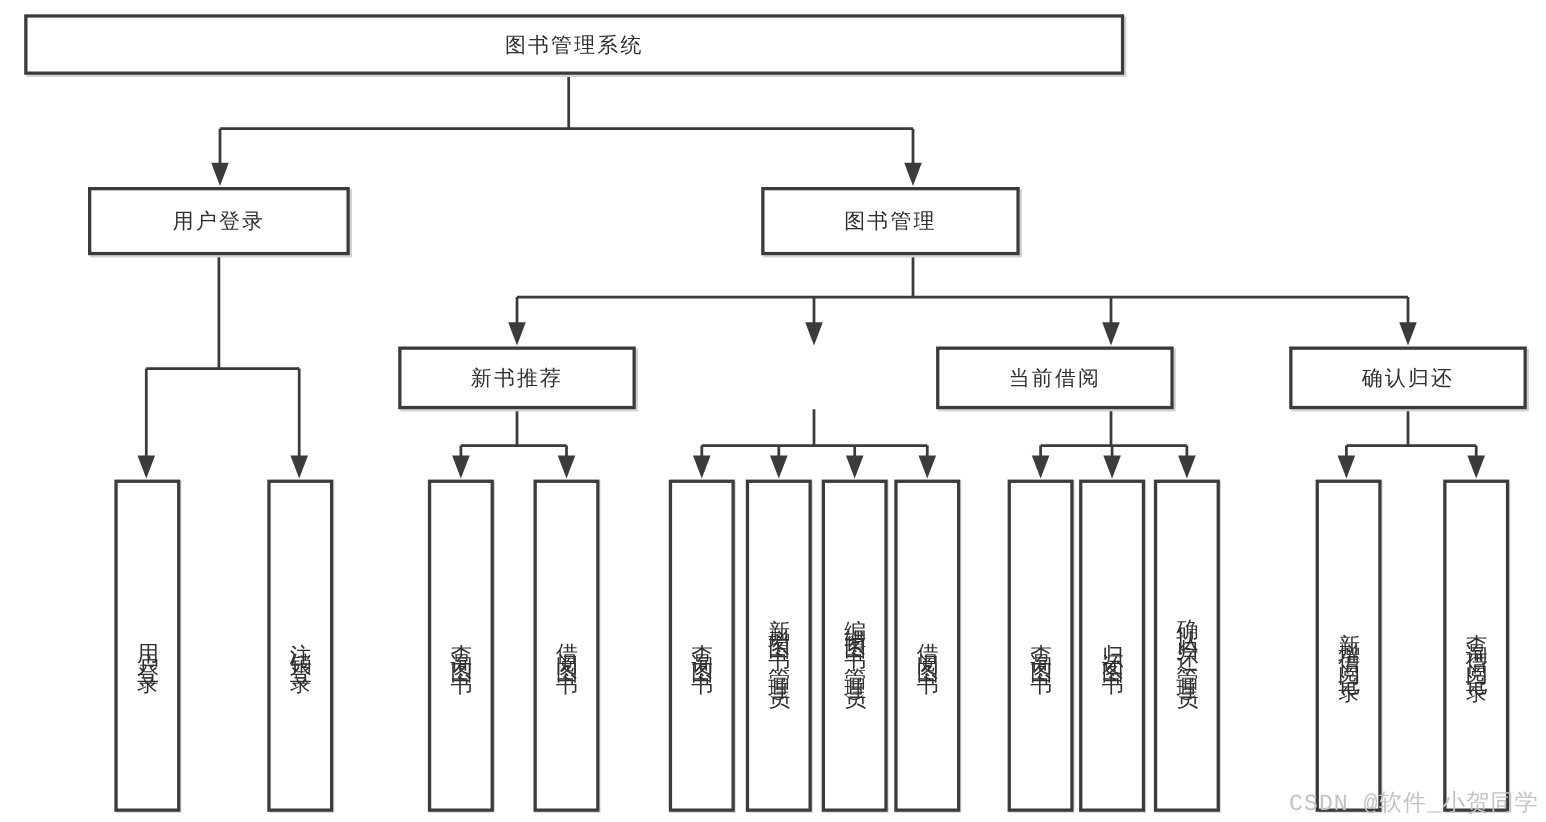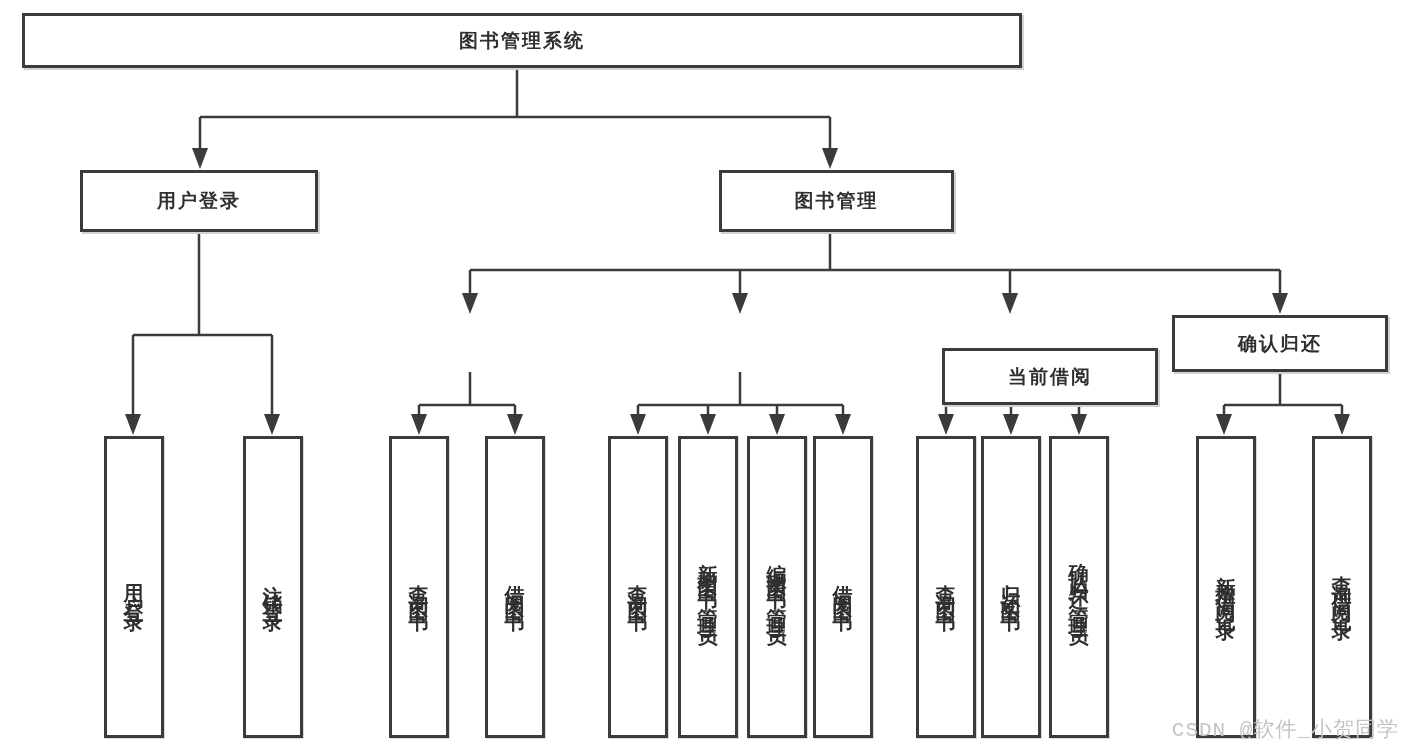--- a/index.html
+++ b/index.html
@@ -21,38 +21,37 @@
   .node {
     position: absolute;
     box-sizing: border-box;
     background: #fff;
     border: 3px solid var(--box-border);
     display: flex;
     align-items: center;
     justify-content: center;
     z-index: 2;
     box-shadow: 2px 2px 0 #d2d2d2;
-    font-weight: bold;
   }
   .h-node { font-size: 19px; letter-spacing: 2px; }
   .v-node {
     writing-mode: vertical-rl;
     text-orientation: mixed;
     font-size: 20px;
     letter-spacing: 9px;
     line-height: 1;
     box-shadow: 1px 1px 0 #d9d9d9;
   }
   .root-box   { left: 22px;  top: 13px;  width: 1000px; height: 55px; }
   .n-login    { left: 80px;  top: 170px; width: 238px;  height: 62px; }
-  .n-mgmt     { left: 719px; top: 170px; width: 235px;  height: 62px; }
+  .n-mgmt     { left: 692px; top: 170px; width: 235px;  height: 62px; }
   .n-l3       { top: 315px; width: 216px; height: 57px; }
   .n-newbook  { left: 362px; }
   .n-borrow   { left: 632px; }
-  .n-current  { left: 942px; margin-top: 33px; }
+  .n-current  { left: 851px; }
   .n-records  { left: 1172px; }
   .leaf       { top: 436px; width: 60px; height: 302px; }
   .lf-1  { left: 104px; }
   .lf-2  { left: 243px; }
   .lf-3  { left: 389px; }
   .lf-4  { left: 485px; }
   .lf-5  { left: 608px; }
   .lf-6  { left: 678px; }
   .lf-7  { left: 747px; }
   .lf-8  { left: 813px; }
@@ -115,20 +114,21 @@
       <polygon points="1216,414 1232,414 1224,435"></polygon>
       <polygon points="1334,414 1350,414 1342,435"></polygon>
     </g>
   </svg>
 
   <div class="node h-node root-box">图书管理系统</div>
 
   <div class="node h-node n-login">用户登录</div>
   <div class="node h-node n-mgmt">图书管理</div>
 
+  <div class="node h-node n-l3 n-newbook">新书推荐</div>
   <div class="node h-node n-l3 n-current">当前借阅</div>
   <div class="node h-node n-l3 n-records">确认归还</div>
 
   <div class="node v-node leaf lf-1">用户登录</div>
   <div class="node v-node leaf lf-2">注销登录</div>
 
   <div class="node v-node leaf lf-3">查询图书</div>
   <div class="node v-node leaf lf-4">借阅图书</div>
 
   <div class="node v-node leaf lf-5">查询图书</div>

